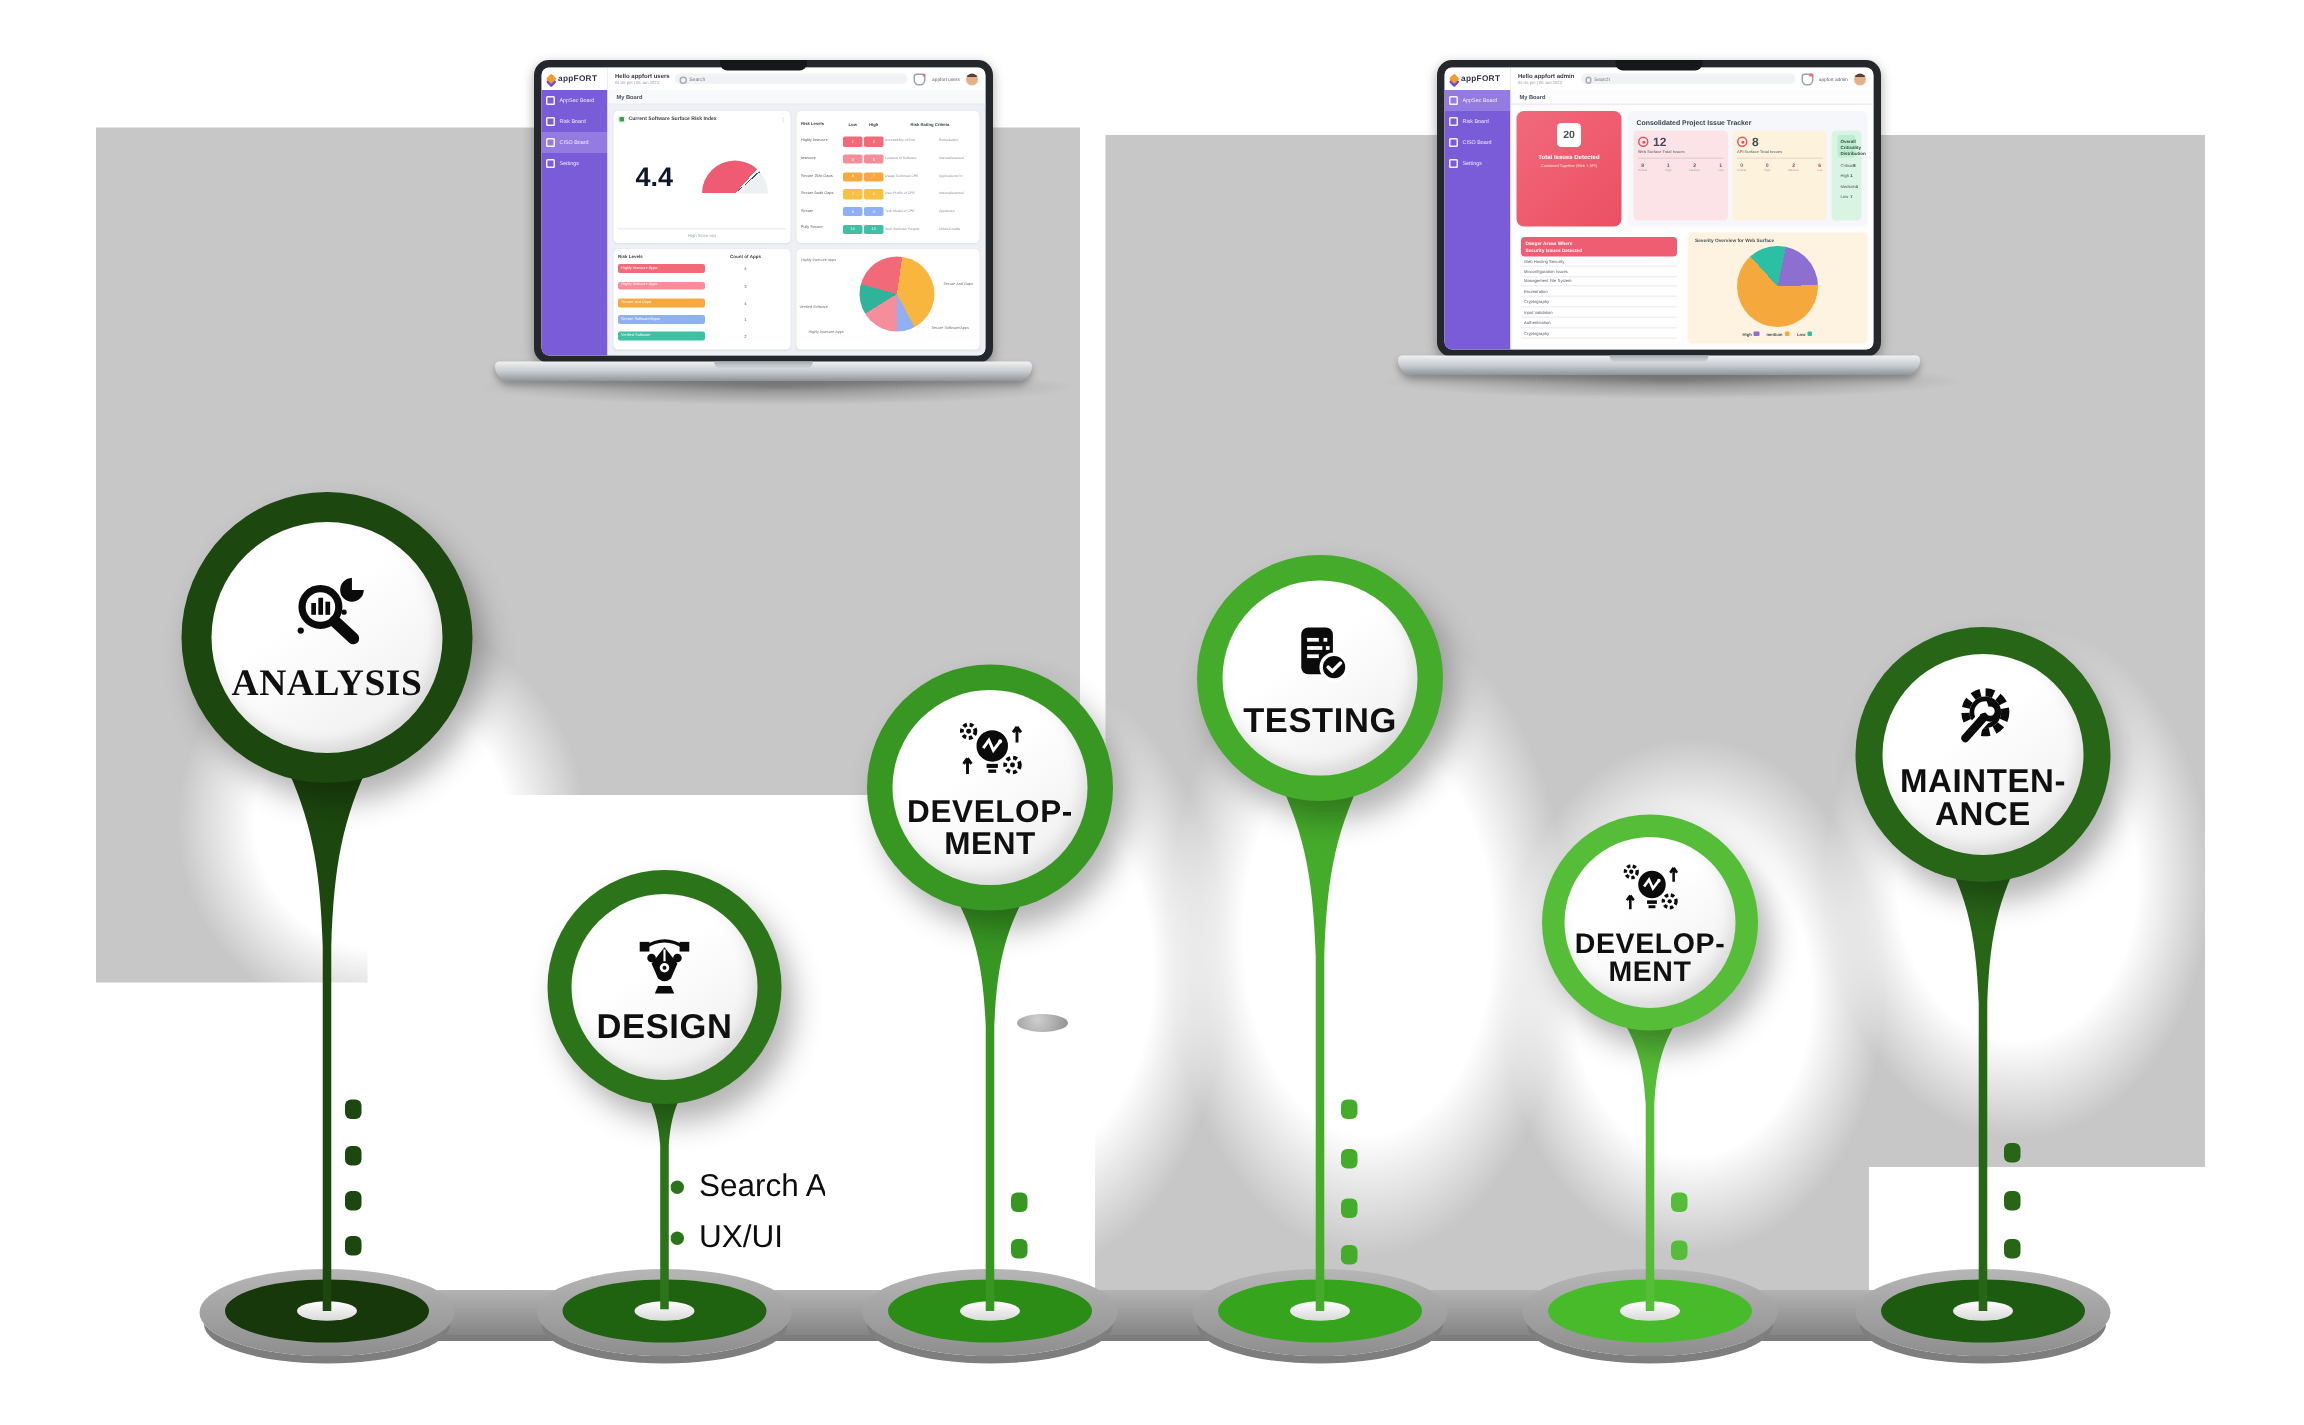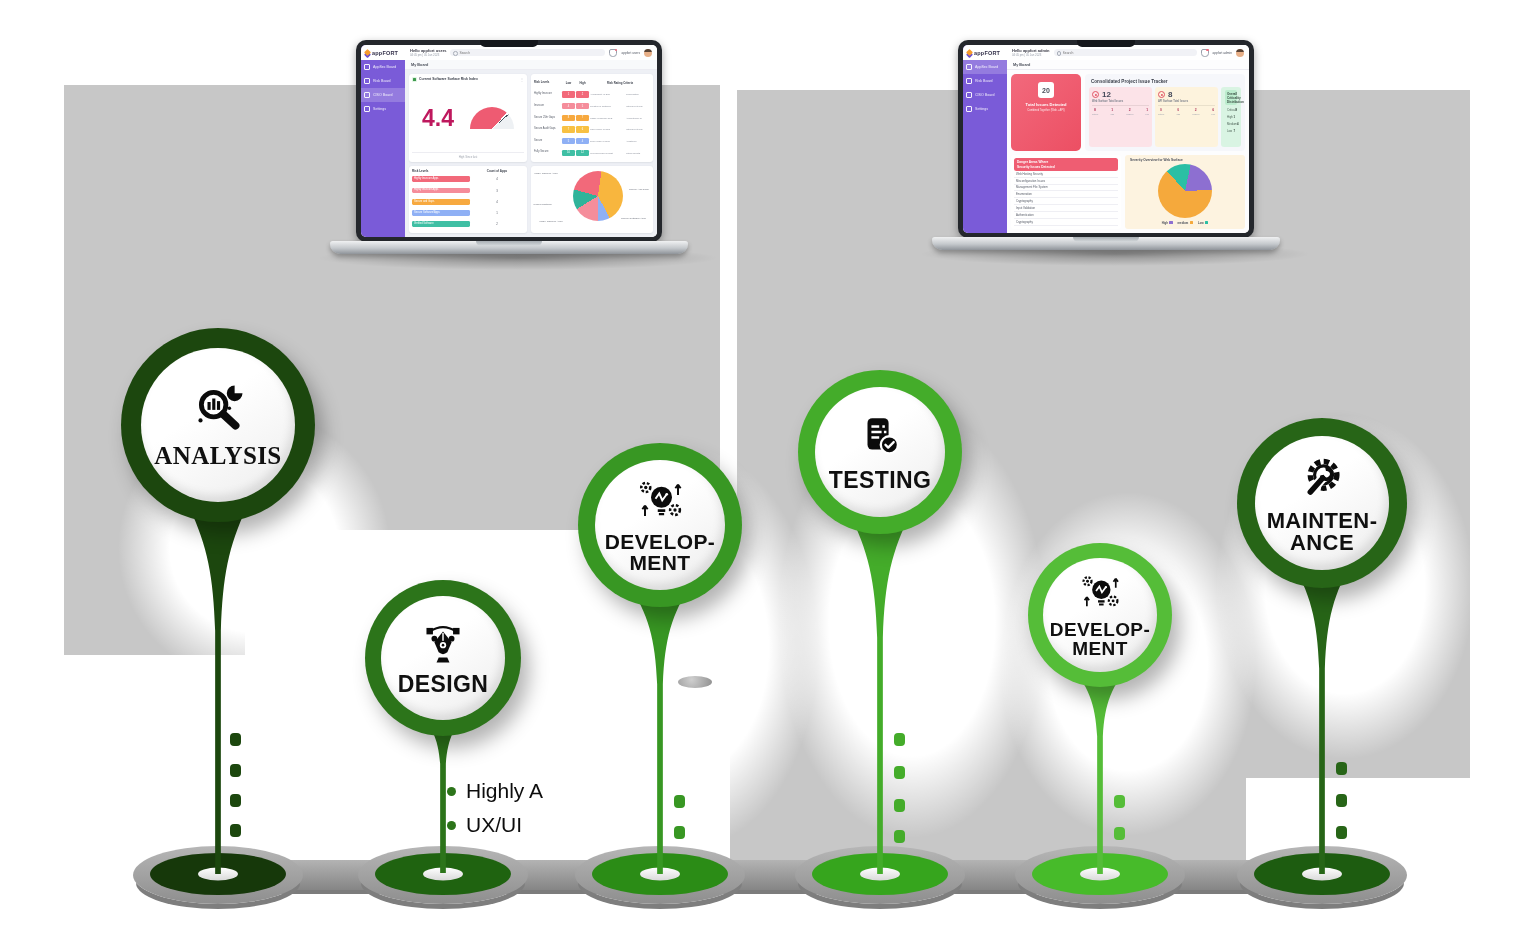--- a/index.html
+++ b/index.html
@@ -79,21 +79,21 @@
 
   
   .db-riskidx{width:112px;padding:3px;display:flex;flex-direction:column;}
   .db-ch{display:flex;align-items:center;gap:2px;}
   .db-chip-ic{width:5px;height:5px;border-radius:1.2px;background:#dff3e2;position:relative;flex-shrink:0;}
   .db-chip-ic::after{content:"";position:absolute;inset:1.4px;background:#3f9a4e;border-radius:.6px;}
   .db-ch .t{font-size:3.4px;font-weight:bold;color:#3a3f4a;flex:1;line-height:1.05;}
   .kebab{font-size:4px;color:#9aa0ab;}
   .kebab::after{content:"\22EE";}
   .db-gaugewrap{flex:1;display:flex;align-items:center;justify-content:space-around;padding:2px 2px 0 2px;}
-  .db-big{font-size:23px;font-weight:bold;color:#be185d;}
+  .db-big{font-size:18px;font-weight:bold;color:#0f172a;}
   .gauge{width:44px;height:22px;border-radius:44px 44px 0 0;
          background:conic-gradient(from 270deg at 50% 100%, #ee5b72 0deg 132deg, #ffffff 132deg 137deg, #44525e 137deg 139.5deg, #eef1f4 139.5deg 180deg);}
   .db-cf{border-top:.5px solid #ededf2;font-size:2.8px;color:#a0a5af;text-align:center;padding-top:1.5px;}
 
   .db-tbl{flex:1;padding:3px;display:flex;flex-direction:column;min-width:0;}
   .tr{display:flex;align-items:center;gap:1px;flex:1;min-height:0;}
   .tr.th{font-weight:bold;color:#3a3f4a;}
   .c-lv{width:27px;font-size:2.6px;color:#555a66;line-height:1;}
   .tr.th .c-lv,.tr.th .c-n,.tr.th .c-cr{font-size:2.8px;color:#3a3f4a;}
   .c-n{width:13px;font-size:2.6px;text-align:center;}
@@ -166,21 +166,21 @@
   <div class="blob" style="left:348px;top:572px;width:248px;height:272px;"></div>
   <div class="blob" style="left:558px;top:448px;width:260px;height:400px;"></div>
   <div class="blob" style="left:778px;top:408px;width:268px;height:430px;"></div>
   <div class="blob" style="left:1000px;top:492px;width:256px;height:344px;"></div>
   <div class="blob" style="left:1216px;top:415px;width:258px;height:344px;"></div>
   <div class="pebble"></div>
 
   <div class="bullets">
     <div class="brow">
       <span class="bdot"></span>
-      <span class="btxt">Highly A</span>
+      <span class="btxt">Search A</span>
     </div>
     <div class="brow">
       <span class="bdot"></span>
       <span class="btxt">UX/UI</span>
     </div>
   </div>
 
   <div class="trackbar"></div>
   <div class="pad" style="left:133px;">
     <div class="pad-green" style="background-color: rgb(22, 56, 10);">

